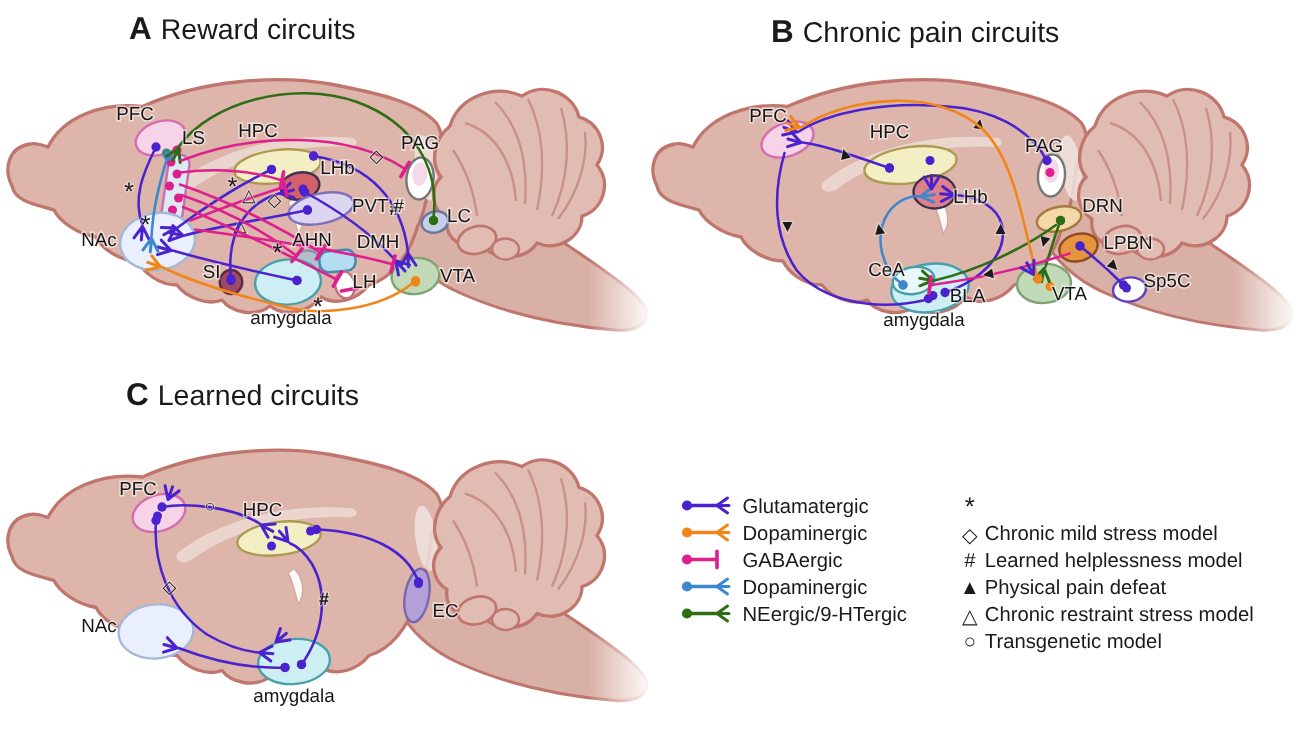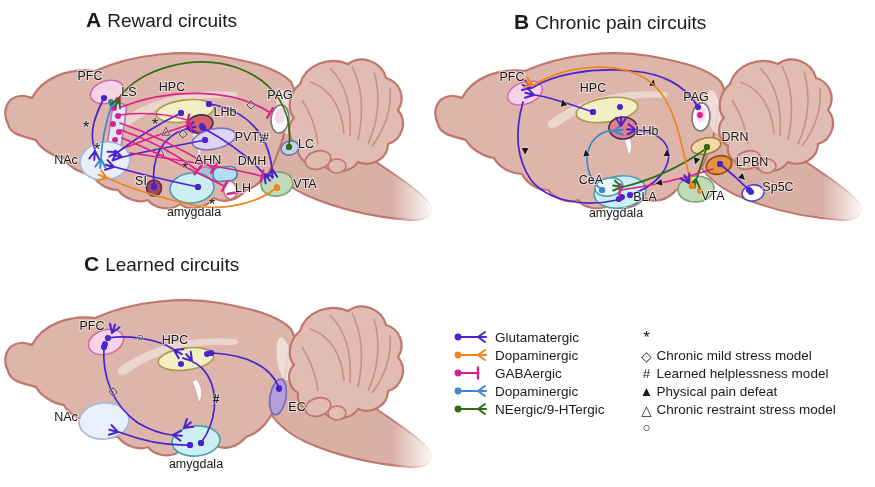--- a/index.html
+++ b/index.html
@@ -540,17 +540,18 @@
         <div class="leg-row">
           <span class="leg-sym">▲</span>
           <span>Physical pain defeat</span>
         </div>
         <div class="leg-row">
           <span class="leg-sym">△</span>
           <span>Chronic restraint stress model</span>
         </div>
         <div class="leg-row">
           <span class="leg-sym">○</span>
+          <span>Transgenetic model</span>
         </div>
       </div>
   </div>
 
 </div>
 
 </body></html>

